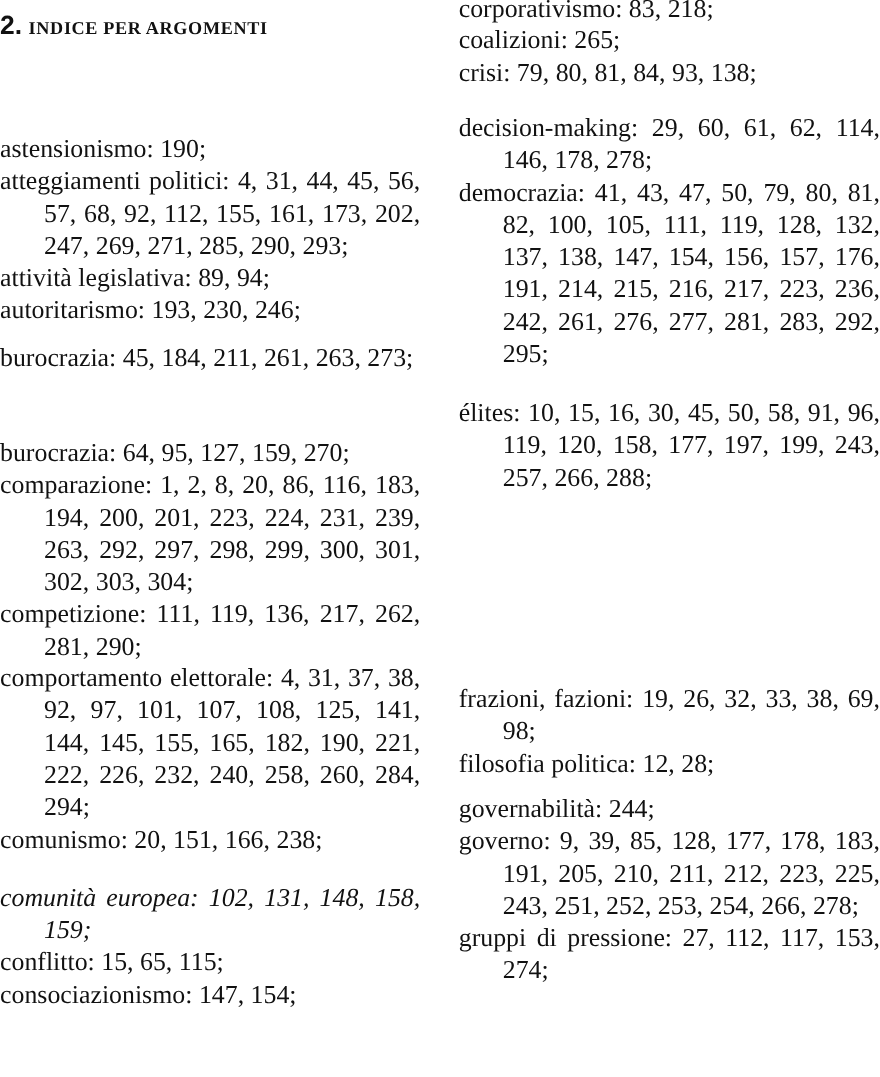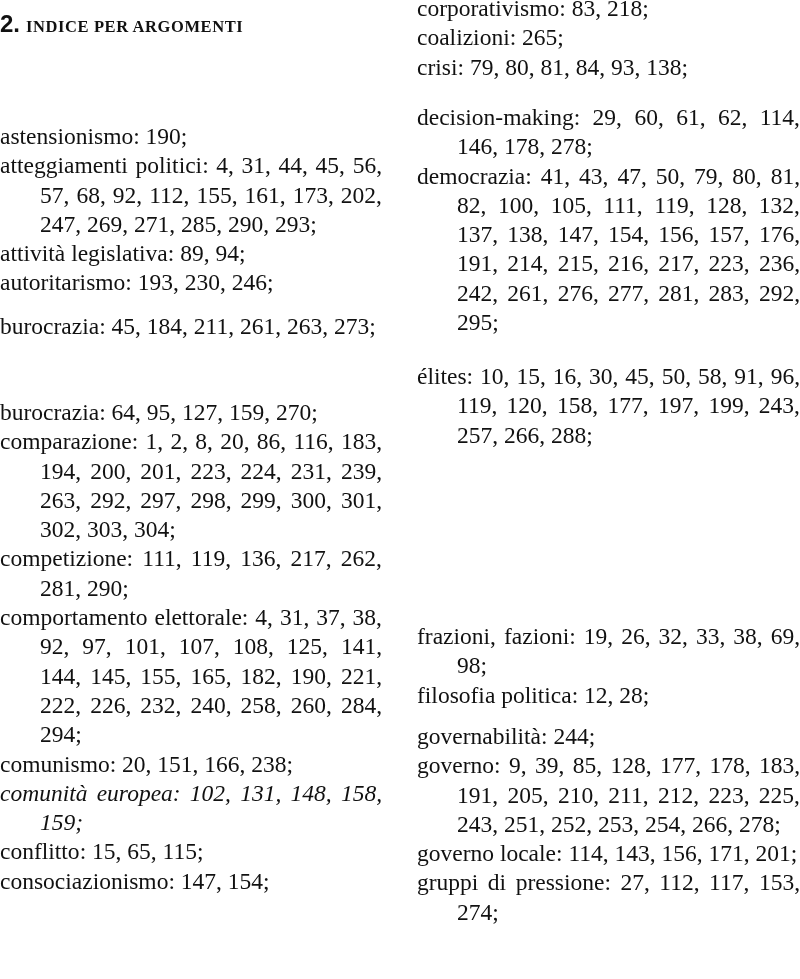--- a/index.html
+++ b/index.html
@@ -16,21 +16,21 @@
       font-weight: bold; white-space: nowrap;
     }
     .title .num { font-family: "Liberation Sans", "DejaVu Sans", sans-serif; font-size: 24px; font-weight: bold; }
     .title .txt { font-size: 16.5px; letter-spacing: 0.6px; margin-left: 6px; font-variant: small-caps; }
     .entry {
       font-size: 23.5px; line-height: 29.3px;
       text-align: justify; text-align-last: left;
       padding-left: 40px; text-indent: -40px;
       margin: 0;
     }
-    .entry.italic { font-style: italic; }
+    .entry.italic { font-style: italic; margin-top: 24px; }
     .sec { position: absolute; left: 0; right: 0; }
   </style>
 </head>
 <body>
 
 <div class="col col-left">
   <div class="title">
     <span class="num">2.</span><span class="txt">INDICE PER ARGOMENTI</span>
   </div>
 
@@ -74,16 +74,15 @@
   </div>
 
   <div class="sec" style="top:622px;">
     <p class="entry"><span>frazioni, fazioni</span><span>: </span><span>19, 26, 32, 33, 38, 69, 98;</span></p>
     <p class="entry"><span>filosofia politica</span><span>: </span><span>12, 28;</span></p>
   </div>
 
   <div class="sec" style="top:722px;">
     <p class="entry"><span>governabilità</span><span>: </span><span>244;</span></p>
     <p class="entry"><span>governo</span><span>: </span><span>9, 39, 85, 128, 177, 178, 183, 191, 205, 210, 211, 212, 223, 225, 243, 251, 252, 253, 254, 266, 278;</span></p>
-    <p class="entry"><span>governo locale</span><span>: </span><span>114, 143, 156, 171, 201;</span></p>
     <p class="entry"><span>gruppi di pressione</span><span>: </span><span>27, 112, 117, 153, 274;</span></p>
   </div>
 </div>
 
 </body></html>

